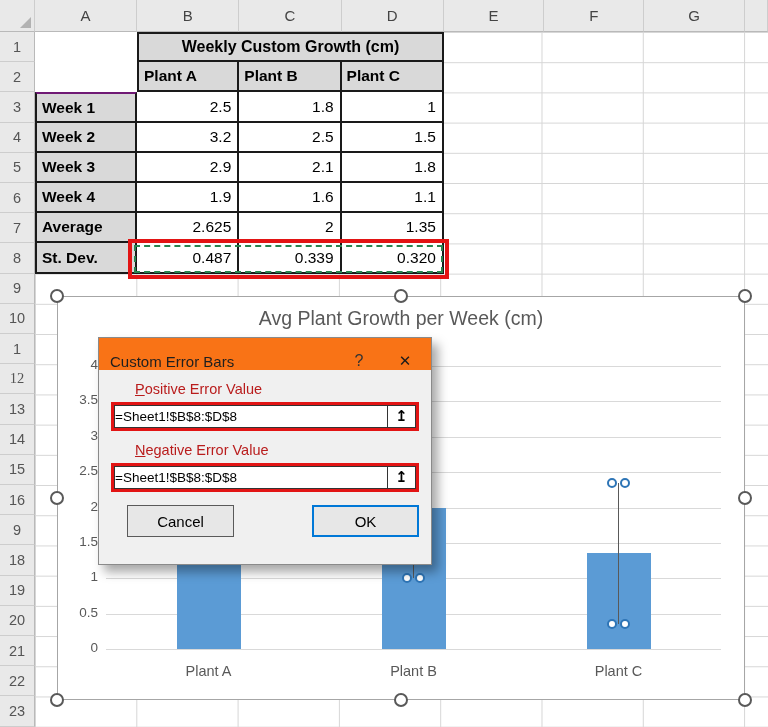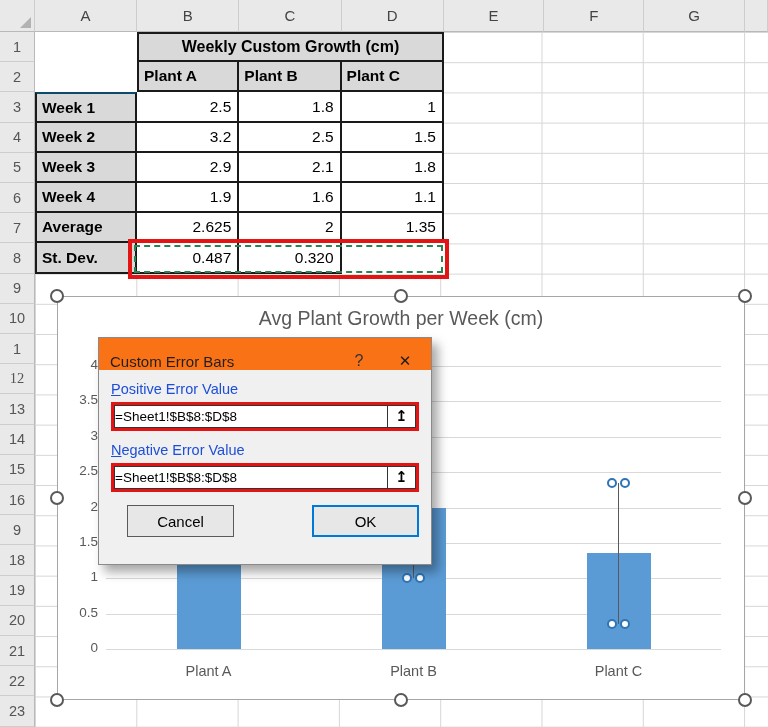--- a/index.html
+++ b/index.html
@@ -28,21 +28,21 @@
     grid-template-columns:102px 102.3px 102.3px 102.3px; grid-auto-rows:30.217px; background:#fff; }
   .cell { display:flex; align-items:center; font-size:15.5px; color:#000; overflow:hidden; }
   .cell-blank { background:#fff; }
   .cell-title { grid-column:2/5; border:2px solid #1a1a1a; background:#d9d9d9; font-weight:bold;
                 justify-content:center; font-size:16px; }
   .cell-h { border-right:2px solid #1a1a1a; border-bottom:2px solid #1a1a1a; background:#d9d9d9;
             font-weight:bold; padding-left:5px; }
   .cell-h.first { border-left:2px solid #1a1a1a; }
   .cell-label { border-left:2px solid #1a1a1a; border-right:2px solid #1a1a1a; border-bottom:2px solid #1a1a1a;
                 background:#d9d9d9; font-weight:bold; padding-left:5px; }
-  .cell-label.top { border-top:2px solid #0c4a6e; }
+  .cell-label.top { border-top:2px solid #701a75; }
   .cell-val { border-right:2px solid #1a1a1a; border-bottom:2px solid #1a1a1a; background:#fff;
               justify-content:flex-end; padding-right:6px; }
 
   
   #stdev-annotation { position:absolute; left:128px; top:239px; width:321px; height:40px;
     border:4px solid #e21414; z-index:4; }
   #stdev-ants { position:absolute; left:134px; top:245px; width:309px; height:28px;
     border:2.5px dashed #28854f; z-index:4; }
 
   
@@ -63,21 +63,21 @@
     border:2px solid #595959; z-index:6; }
 
   
   #dialog { position:absolute; left:98px; top:337px; width:334px; height:228px; background:#f0f0f0;
     border:1px solid #8a8a8a; box-shadow:6px 7px 10px rgba(0,0,0,0.35); z-index:10; }
   #dlg-titlebar { height:32px; background:#f97316; display:flex; align-items:flex-end; }
   #dlg-title { padding-left:11px; font-size:15px; color:#1f1f1f; flex:1; }
   #dlg-help { width:40px; text-align:center; color:#333; font-size:16px; cursor:default; }
   #dlg-close { width:52px; text-align:center; color:#1a1a1a; font-size:15px; cursor:default; }
   #dlg-body { padding:0 12px; }
-  .dlg-label { margin-top:11px; font-size:14.5px; color:#1d4ed8; }
+  .dlg-label { margin-top:11px; font-size:14.5px; color:#b91c1c;margin-left:24px; }
   .dlg-label::first-letter { text-decoration:underline; }
   .annot-box { margin-top:5px; border:3px solid #e21414; background:#fff; display:flex; height:29px; }
   .dlg-input { flex:1; border:1px solid #333; border-right:none; font-size:13.5px; 
     font-family:"Liberation Sans", sans-serif; color:#000; outline:none; background:#fff; }
   .collapse-btn { width:29px; background:#fff; border:1px solid #333; font-weight:bold; font-size:15px;
     line-height:1; color:#000; padding:0; cursor:default; font-family:"DejaVu Sans", sans-serif; }
   #dlg-buttons { margin-top:13px; display:flex; }
   .btn { height:32px; width:107px; font-size:15px; font-family:"Liberation Sans", sans-serif; cursor:default; }
   #btn-ok { margin-left:78px; background:#e7e7e7; border:2px solid #0078d7; }
   #btn-cancel { margin-left:16px; background:#e7e7e7; border:1px solid #5a5a5a; }
@@ -151,20 +151,21 @@
       <div class="cell cell-label">Week 4</div>
       <div class="cell cell-val">1.9</div>
       <div class="cell cell-val">1.6</div>
       <div class="cell cell-val">1.1</div>
       <div class="cell cell-label">Average</div>
       <div class="cell cell-val">2.625</div>
       <div class="cell cell-val">2</div>
       <div class="cell cell-val">1.35</div>
       <div class="cell cell-label">St. Dev.</div>
       <div class="cell cell-val">0.487</div>
+      <div class="cell cell-val">0.339</div>
       <div class="cell cell-val">0.320</div>
     </div>
 
   <div id="stdev-annotation"></div>
   <div id="stdev-ants"></div>
 
   <div id="chart">
     <div id="chart-title">Avg Plant Growth per Week (cm)</div>
   <div class="gridline" style="left: 48px; width: 615px; top: 69px;"></div>
       <div class="ytick" style="left: 0px; top: 60px;">4</div>

